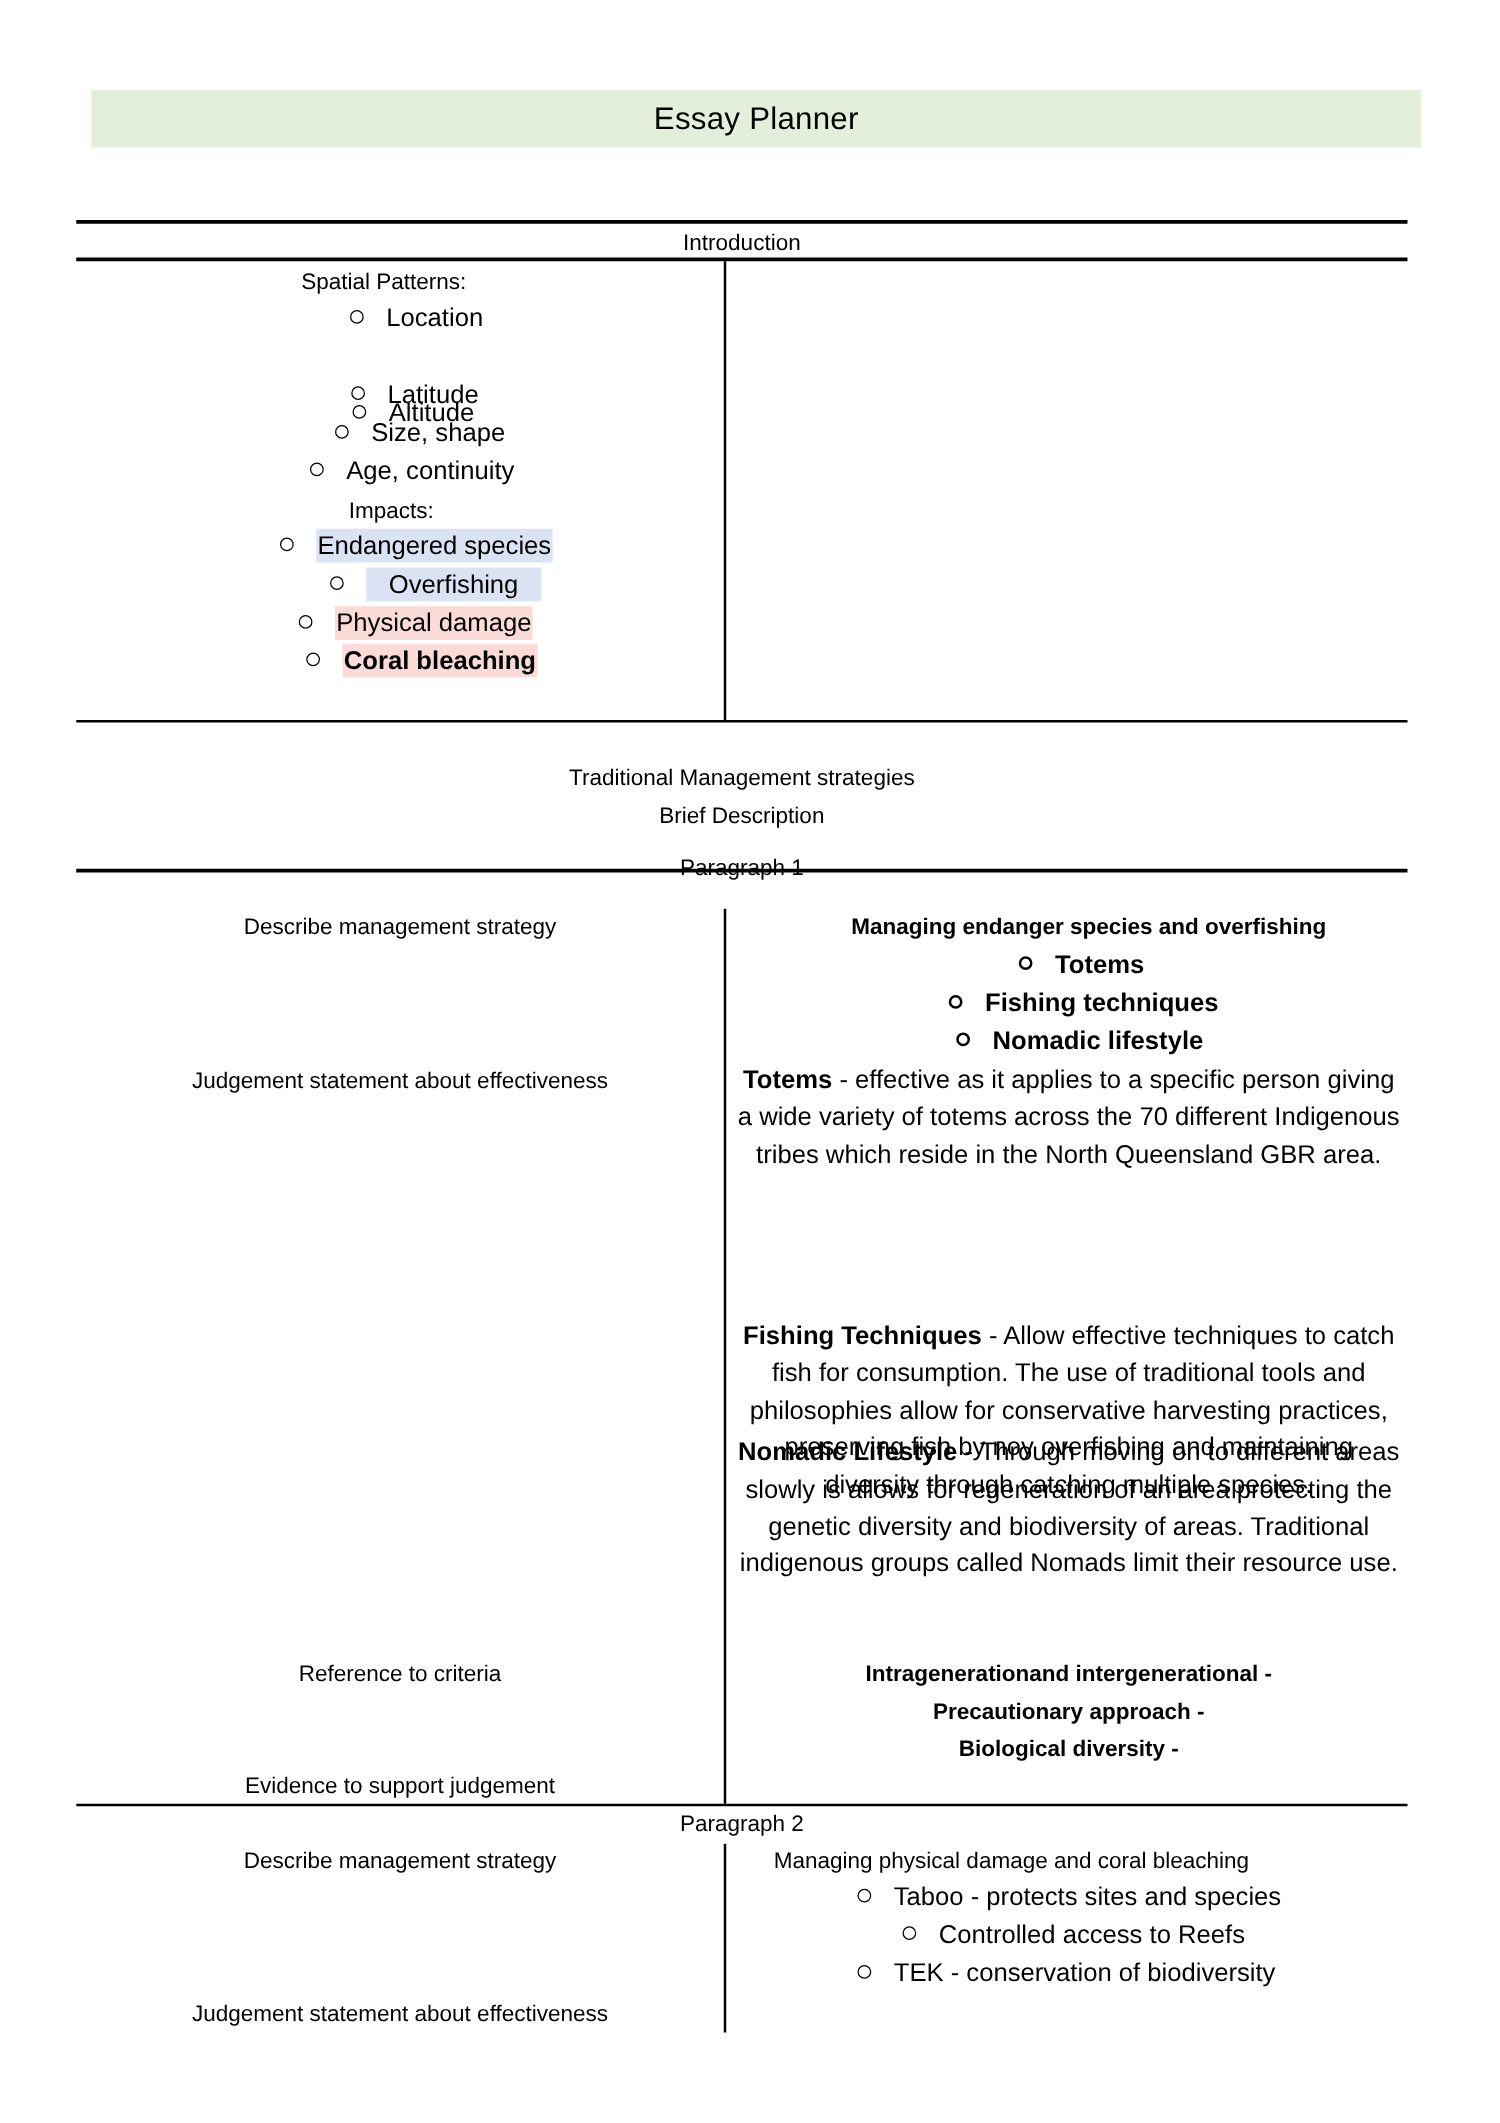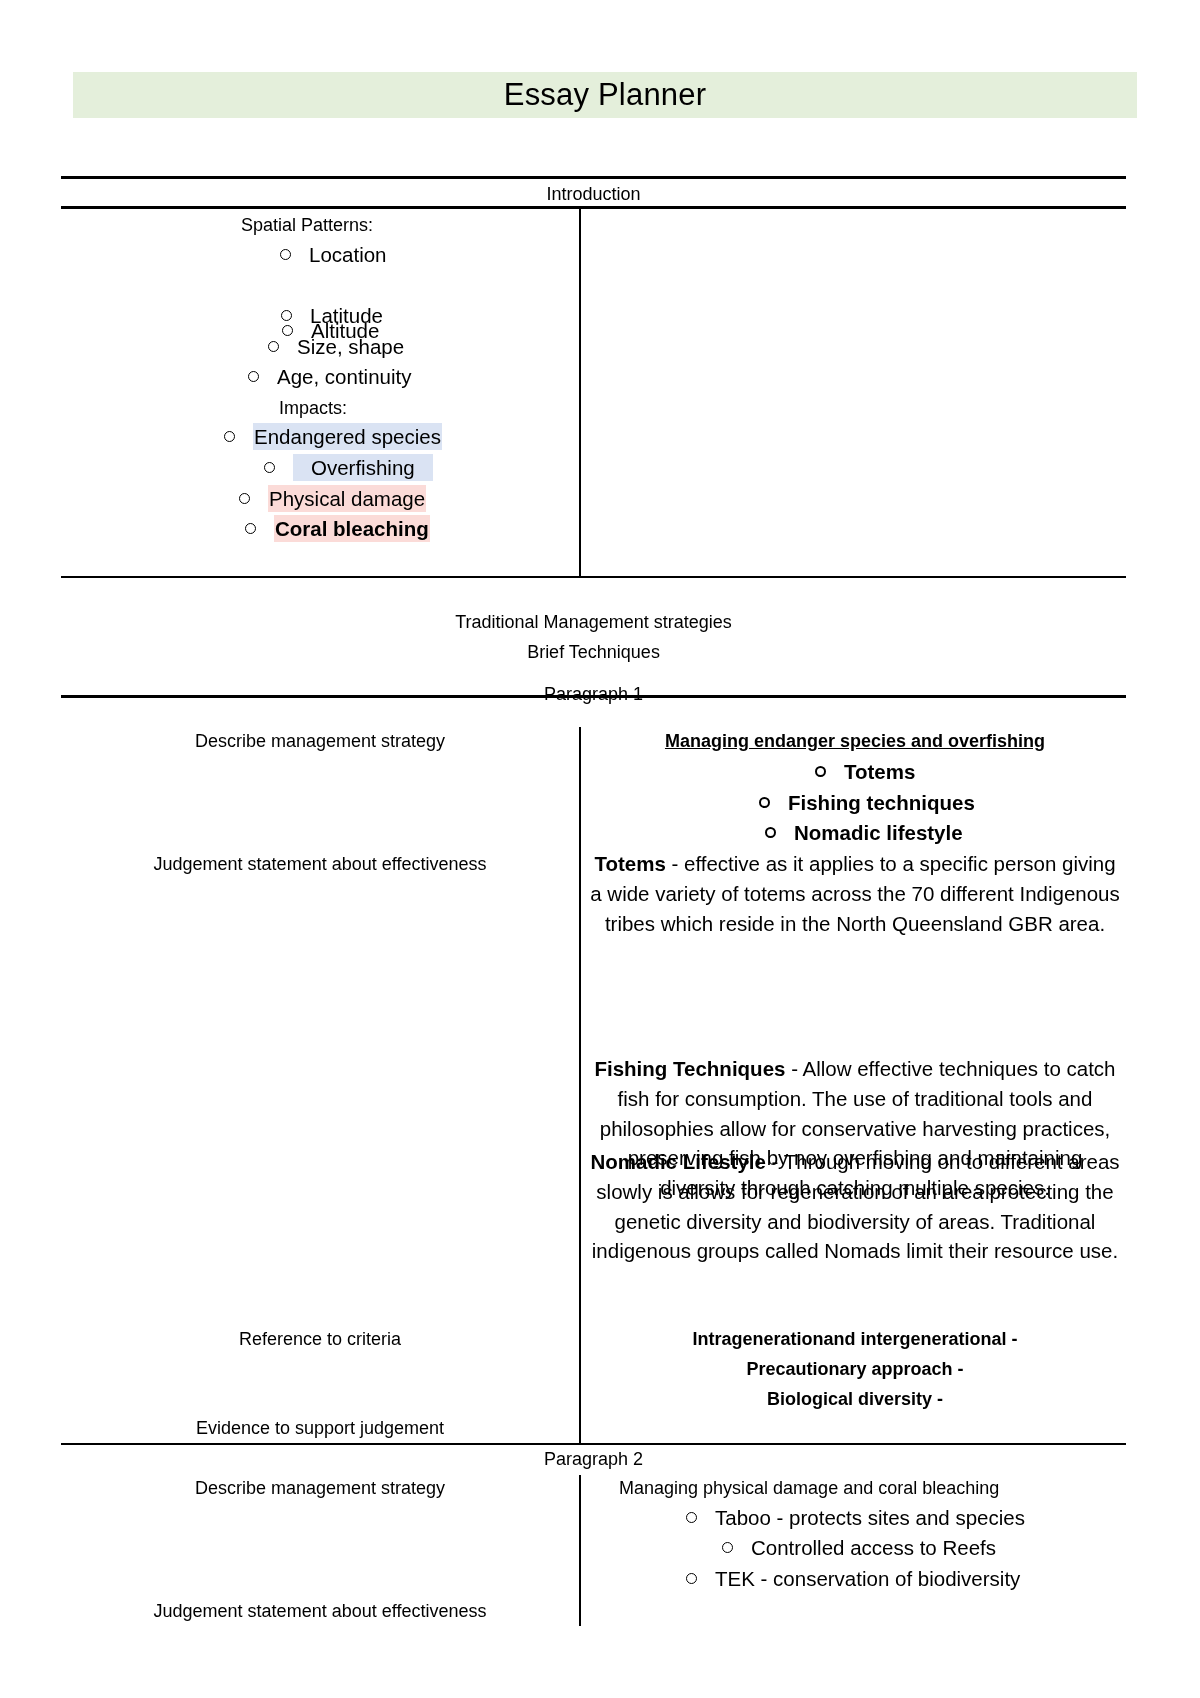--- a/index.html
+++ b/index.html
@@ -1,21 +1,21 @@
 <!DOCTYPE html>
 <html><head>
 <meta charset="utf-8">
 <style>
   html, body { margin: 0; padding: 0; background: #ffffff; }
   body { width: 1200px; height: 1698px; position: relative; overflow: hidden;
          font-family: "Liberation Sans", sans-serif; color: #000; }
   .abs { position: absolute; }
   .title-bar { left: 73px; top: 72px; width: 1064px; height: 46px; background: #e4efdb;
                display: flex; align-items: center; justify-content: center; }
-  .title-bar span { font-size: 31px; letter-spacing: 0.2px; }
+  .title-bar span { font-size: 25px; letter-spacing: 0.2px; }
   .rule { position: absolute; left: 61px; width: 1065px; background: #000; }
   .vrule { position: absolute; width: 2px; background: #000; left: 579px; }
   .txt { position: absolute; font-size: 18px; line-height: 30px; white-space: nowrap; }
   .center { text-align: center; }
   .bold { font-weight: bold; }
   .li { position: absolute; font-size: 20.5px; line-height: 30px; white-space: nowrap; }
   .bullet { display: inline-block; width: 9px; height: 9px; border: 1.6px solid #000;
             border-radius: 50%; vertical-align: middle; margin-right: 18px; position: relative; top: -2px; }
   .bullet.bold-b { border-width: 2.6px; width: 7px; height: 7px; }
   .hl-blue { background: #dae3f3; }
@@ -46,32 +46,32 @@
 <div class="txt" style="left:279px;top:393px;">Impacts:</div>
 
 <div class="li" style="left:224px;top:422px;"><span class="bullet"></span><span class="hl-blue" style="padding:2px 1px;">Endangered species</span></div>
 <div class="li" style="left:264px;top:453px;"><span class="bullet"></span><span class="hl-blue" style="padding:2px 18px;">Overfishing</span></div>
 <div class="li" style="left:239px;top:484px;"><span class="bullet"></span><span class="hl-red" style="padding:2px 1px;">Physical damage</span></div>
 <div class="li" style="left:245px;top:514px;font-weight:bold;"><span class="bullet"></span><span class="hl-red" style="padding:2px 1px;">Coral bleaching</span></div>
 
 <div class="rule" style="top:576px;height:2px;"></div>
 
 <div class="txt center" style="left:61px;width:1065px;top:607px;">Traditional Management strategies</div>
-<div class="txt center" style="left:61px;width:1065px;top:637px;">Brief Techniques</div>
+<div class="txt center" style="left:61px;width:1065px;top:637px;">Brief Description</div>
 
 <div class="rule" style="top:695px;height:3px;"></div>
 <div class="txt center" style="left:61px;width:1065px;top:679px;">Paragraph 1</div>
 <div class="vrule" style="top:727px;height:716px;"></div>
 
 <div class="txt center" style="left:61px;width:518px;top:726px;">Describe management strategy</div>
 <div class="txt center" style="left:61px;width:518px;top:849px;">Judgement statement about effectiveness</div>
 <div class="txt center" style="left:61px;width:518px;top:1324px;">Reference to criteria</div>
 <div class="txt center" style="left:61px;width:518px;top:1413px;">Evidence to support judgement</div>
 
-<div class="txt center bold" style="left:590px;width:530px;top:726px;text-decoration:underline;">Managing endanger species and overfishing</div>
+<div class="txt center bold" style="left:606px;width:530px;top:726px;">Managing endanger species and overfishing</div>
 <div class="li bold" style="left:815px;top:757px;"><span class="bullet bold-b"></span><span>Totems</span></div>
 <div class="li bold" style="left:759px;top:788px;"><span class="bullet bold-b"></span><span>Fishing techniques</span></div>
 <div class="li bold" style="left:765px;top:818px;"><span class="bullet bold-b"></span><span>Nomadic lifestyle</span></div>
 
 <div class="para-block" style="top:849px;"><b>Totems</b><span> - effective as it applies to a specific person giving a wide variety of totems across the 70 different Indigenous tribes which reside in the North Queensland GBR area.</span></div>
 <div class="para-block" style="top:1009px;margin-top:45px;"><b>Fishing Techniques</b><span> - Allow effective techniques to catch fish for consumption. The use of traditional tools and philosophies allow for conservative harvesting practices, preserving fish by noy overfishing and maintaining diversity through catching multiple species.</span></div>
 <div class="para-block" style="top:1147px;"><b>Nomadic Lifestyle</b><span> - Through moving on to different areas slowly is allows for regeneration of an area protecting the genetic diversity and biodiversity of areas. Traditional indigenous groups called Nomads limit their resource use.</span></div>
 
 <div class="txt center bold" style="left:590px;width:530px;top:1324px;">Intragenerationand intergenerational -</div>
 <div class="txt center bold" style="left:590px;width:530px;top:1354px;">Precautionary approach -</div>

